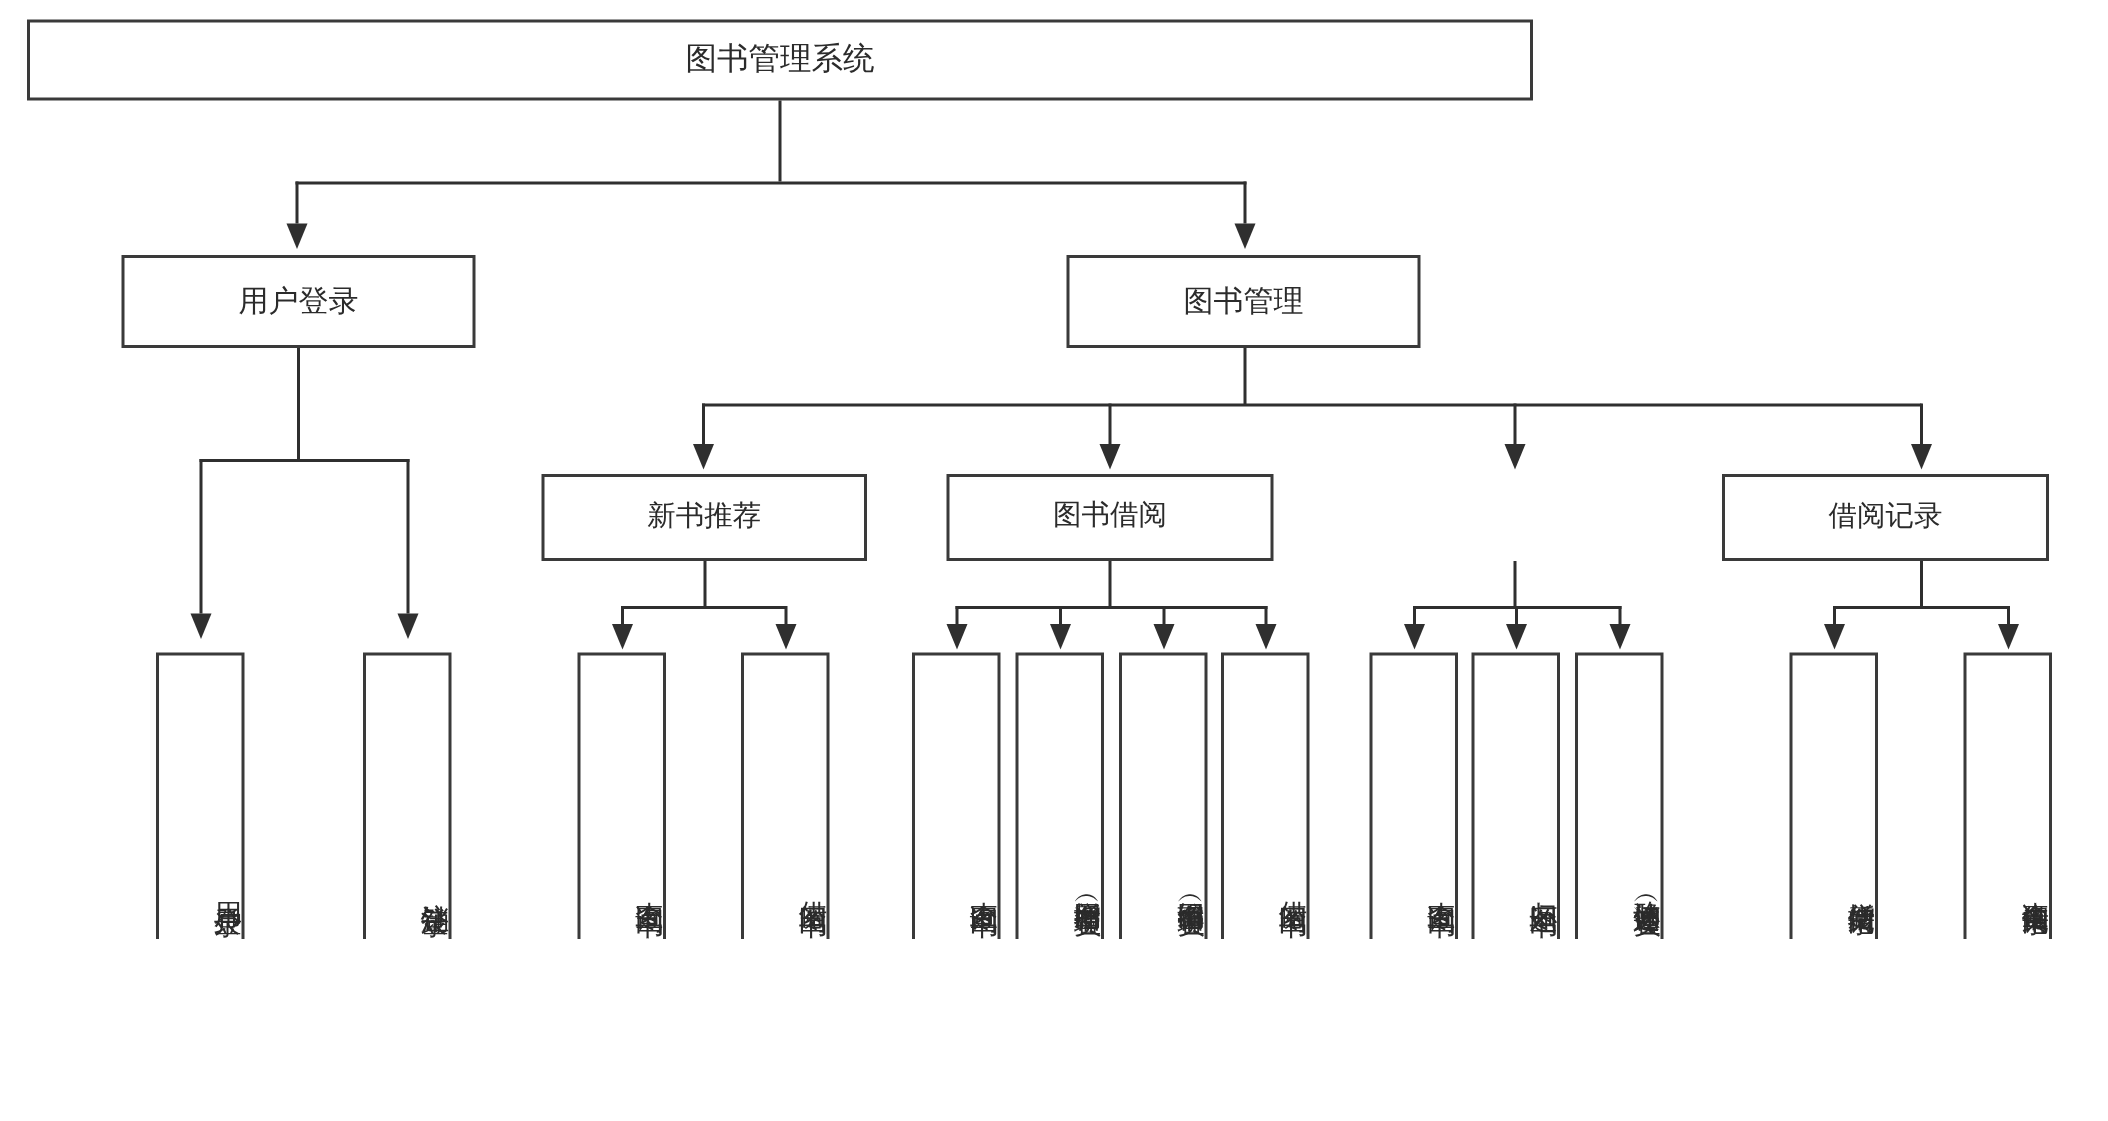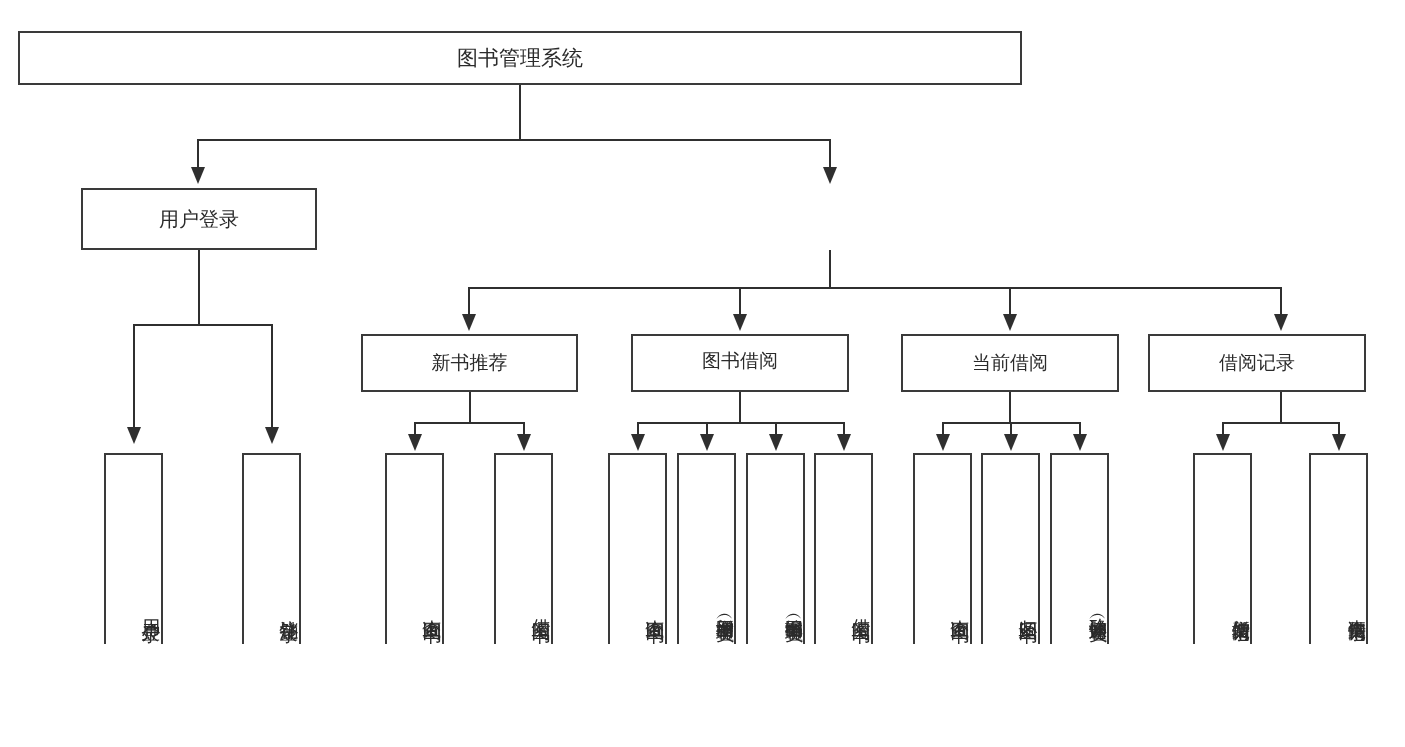--- a/index.html
+++ b/index.html
@@ -10,21 +10,20 @@
   body {
     font-family: "Liberation Sans", "DejaVu Sans", sans-serif;
     color: #2b2b2b;
   }
   #canvas {
     position: relative;
     width: 1405px;
     height: 626px;
     background: #ffffff;
     overflow: hidden;
-    margin-top: 18px;
   }
   
   .node {
     position: absolute;
     box-sizing: border-box;
     background: #ffffff;
     border: 2px solid #3a3a3a;
     display: flex;
     align-items: center;
     justify-content: center;
@@ -91,20 +90,23 @@
 
   <div class="vline" style="left:197px; top:121px; height:28px;"></div>
   <div class="arrow" style="left:191px; top:149px;"></div>
 
   <div class="vline" style="left:829px; top:121px; height:28px;"></div>
   <div class="arrow" style="left:823px; top:149px;"></div>
 
   <div class="node lvl2" style="left:81px; top:170px; width:236px; height:62px;">
     <span>用户登录</span>
   </div>
+  <div class="node lvl2" style="left:711px; top:170px; width:236px; height:62px;">
+    <span>图书管理</span>
+  </div>
 
   <div class="vline" style="left:198px; top:232px; height:76px;"></div>
   <div class="hline" style="left:133px; top:306px; width:140px;"></div>
   <div class="vline" style="left:133px; top:306px; height:103px;"></div>
   <div class="arrow" style="left:127px; top:409px;"></div>
   <div class="vline" style="left:271px; top:306px; height:103px;"></div>
   <div class="arrow" style="left:265px; top:409px;"></div>
 
   <div class="vline" style="left:829px; top:232px; height:38px;"></div>
   <div class="hline" style="left:468px; top:269px; width:813px;"></div>
@@ -119,23 +121,20 @@
   <div class="arrow" style="left:1003px; top:296px;"></div>
 
   <div class="vline" style="left:1280px; top:269px; height:27px;"></div>
   <div class="arrow" style="left:1274px; top:296px;"></div>
 
   <div class="node lvl3" style="left:361px; top:316px; width:217px; height:58px;">
     <span>新书推荐</span>
   </div>
   <div class="node lvl3" style="left:631px; top:316px; width:218px; height:58px;font-family:Liberation Mono, monospace;">
     <span>图书借阅</span>
-  </div>
-  <div class="node lvl3" style="left:901px; top:316px; width:218px; height:58px;">
-    <span>当前借阅</span>
   </div>
   <div class="node lvl3" style="left:1148px; top:316px; width:218px; height:58px;">
     <span>借阅记录</span>
   </div>
 
   <div class="vline" style="left:469px; top:374px; height:31px;"></div>
   <div class="hline" style="left:414px; top:404px; width:110px;"></div>
   <div class="vline" style="left:414px; top:404px; height:12px;"></div>
   <div class="arrow" style="left:408px; top:416px;"></div>
   <div class="vline" style="left:523px; top:404px; height:12px;"></div>

